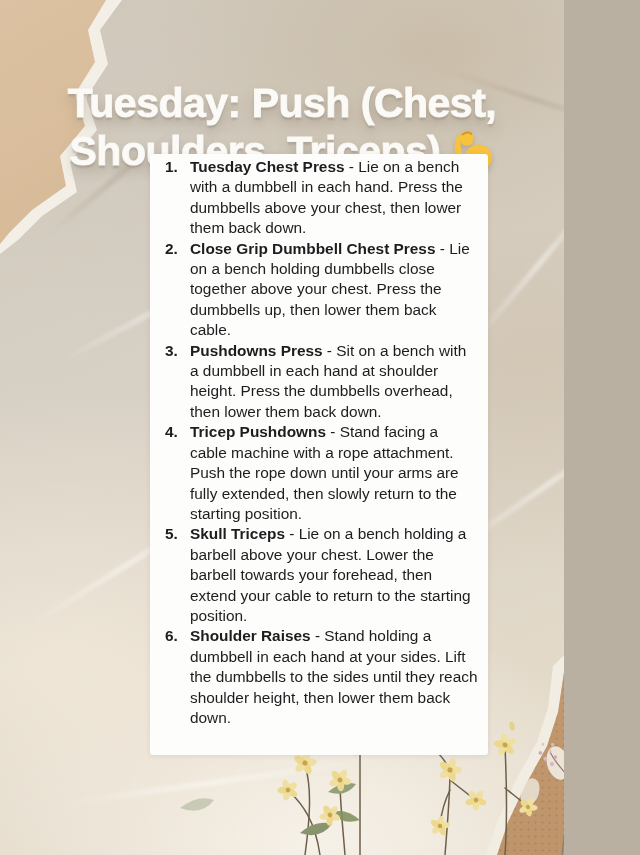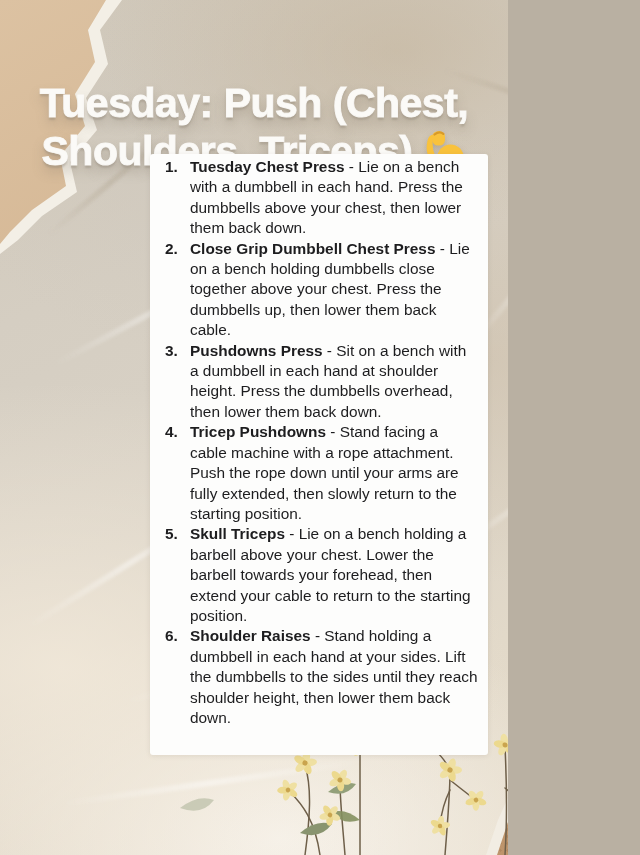--- a/index.html
+++ b/index.html
@@ -1,17 +1,17 @@
 <!DOCTYPE html>
 <html><head>
 <meta charset="utf-8">
 <style>
   html,body{margin:0;padding:0;background:#b9b0a2;}
   .canvas{
-    position:relative;width:508px;height:855px;overflow:hidden;
+    position:relative;width:564px;height:855px;overflow:hidden;
     font-family:"Liberation Sans",sans-serif;
     background:#d5cdc0;
   }
   
   .bg-texture{
     position:absolute;inset:0;z-index:0;
     background:
       radial-gradient(420px 260px at 78% 6%, rgba(193,175,148,0.50), transparent 70%),
       radial-gradient(500px 320px at 96% 42%, rgba(198,178,150,0.35), transparent 70%),
       radial-gradient(600px 380px at 12% 78%, rgba(242,233,218,0.85), transparent 75%),

